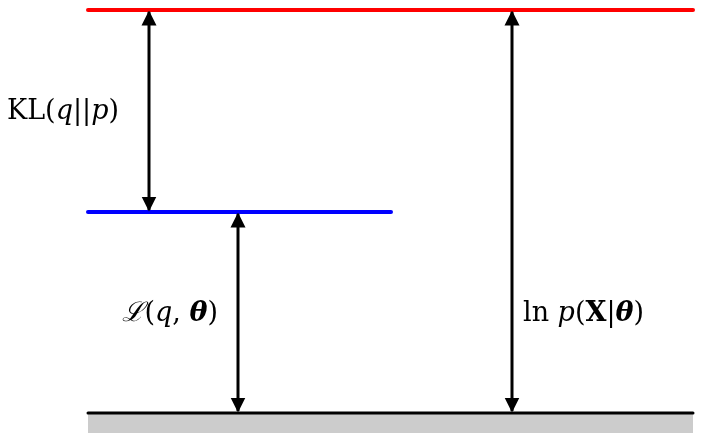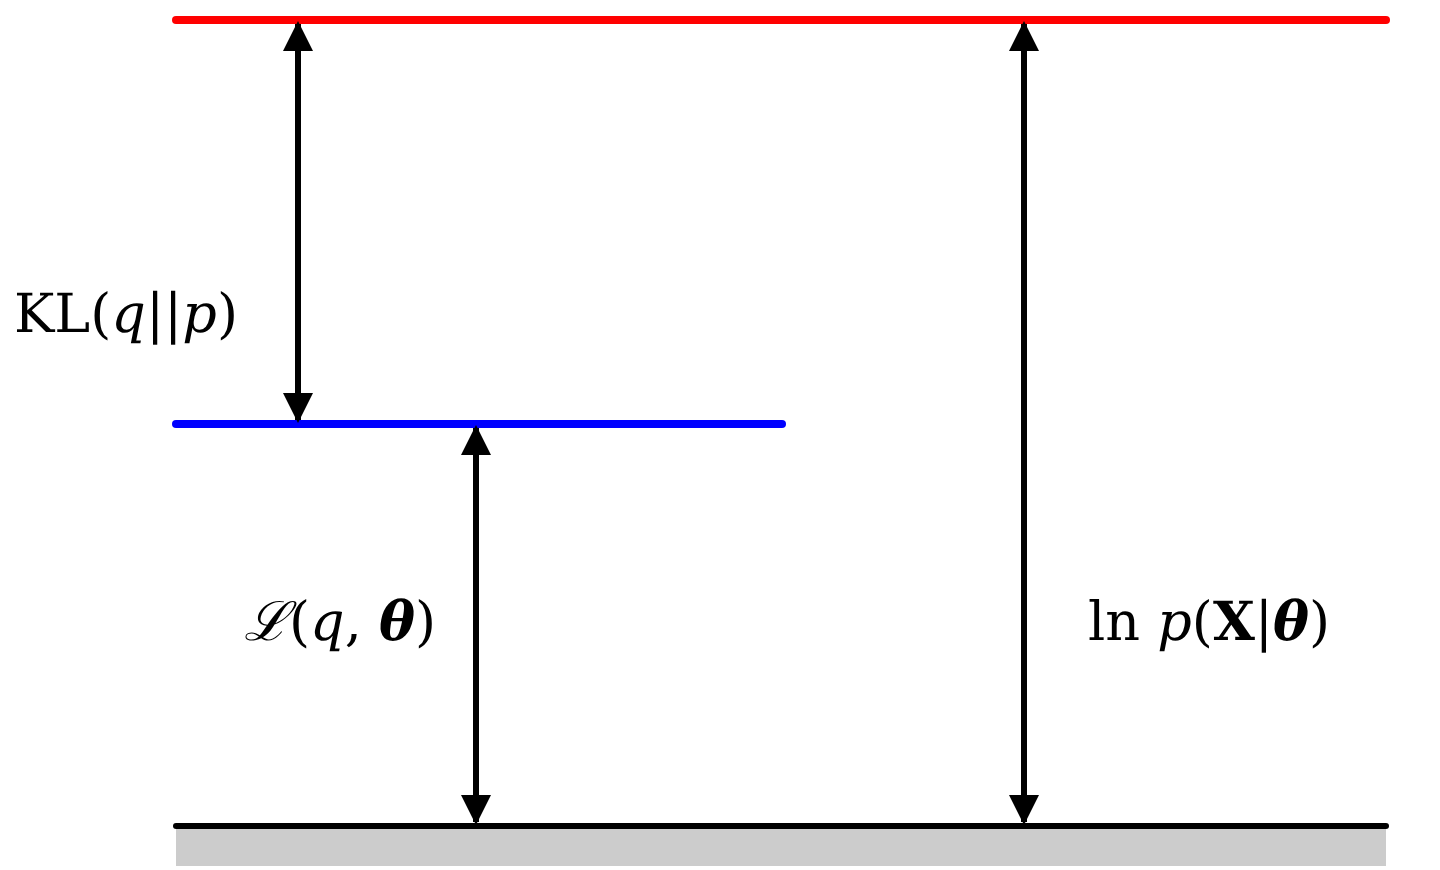--- a/index.html
+++ b/index.html
@@ -32,23 +32,23 @@
 
   <line x1="88" y1="10" x2="693" y2="10" stroke="#ff0000" stroke-width="4" stroke-linecap="round"></line>
   <line x1="88" y1="212" x2="391" y2="212" stroke="#0000ff" stroke-width="4" stroke-linecap="round"></line>
   <line x1="88" y1="413" x2="693" y2="413" stroke="#000000" stroke-width="3" stroke-linecap="round"></line>
 
   <line x1="149" y1="12" x2="149" y2="210" stroke="#000" stroke-width="3" marker-start="url(#ah)" marker-end="url(#ah)"></line>
   <line x1="238" y1="214" x2="238" y2="411" stroke="#000" stroke-width="3" marker-start="url(#ah)" marker-end="url(#ah)"></line>
   <line x1="512" y1="12" x2="512" y2="411" stroke="#000" stroke-width="3" marker-start="url(#ah)" marker-end="url(#ah)"></line>
 </svg>
 
-<div class="label" style="left:7px; top:96px;margin-top:48px;">
+<div class="label" style="left:7px; top:96px;">
   <span>KL(</span><span class="it">q</span><span>||</span><span class="it">p</span><span>)</span>
 </div>
 
 <div class="label" style="left:122px; top:298px;">
   <span class="cal">ℒ</span><span>(</span><span class="it">q</span><span>, </span><span class="bfit">θ</span><span>)</span>
 </div>
 
-<div class="label" style="left:544px; top:298px;">
+<div class="label" style="left:523px; top:298px;">
   <span>ln </span><span class="it">p</span><span>(</span><span class="bf">X</span><span>|</span><span class="bfit">θ</span><span>)</span>
 </div>
 
 </body></html>

